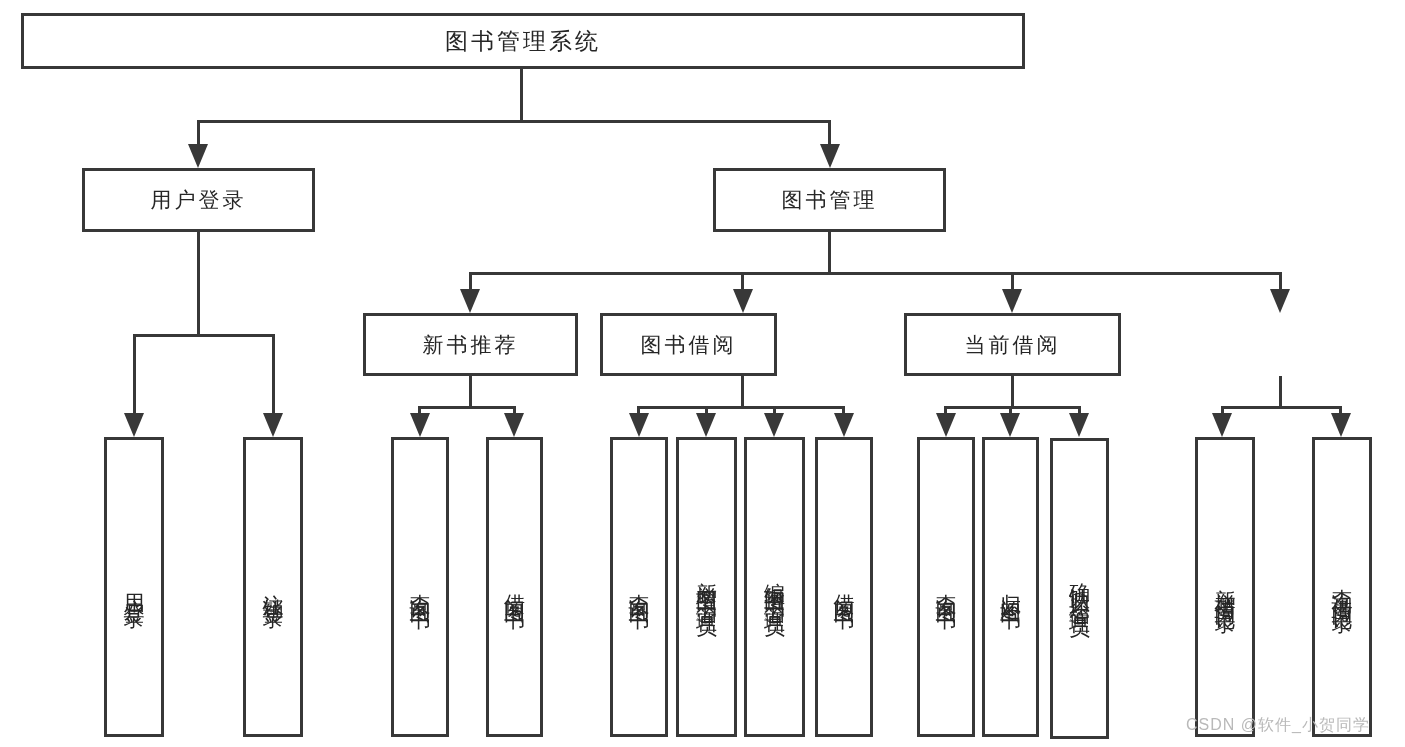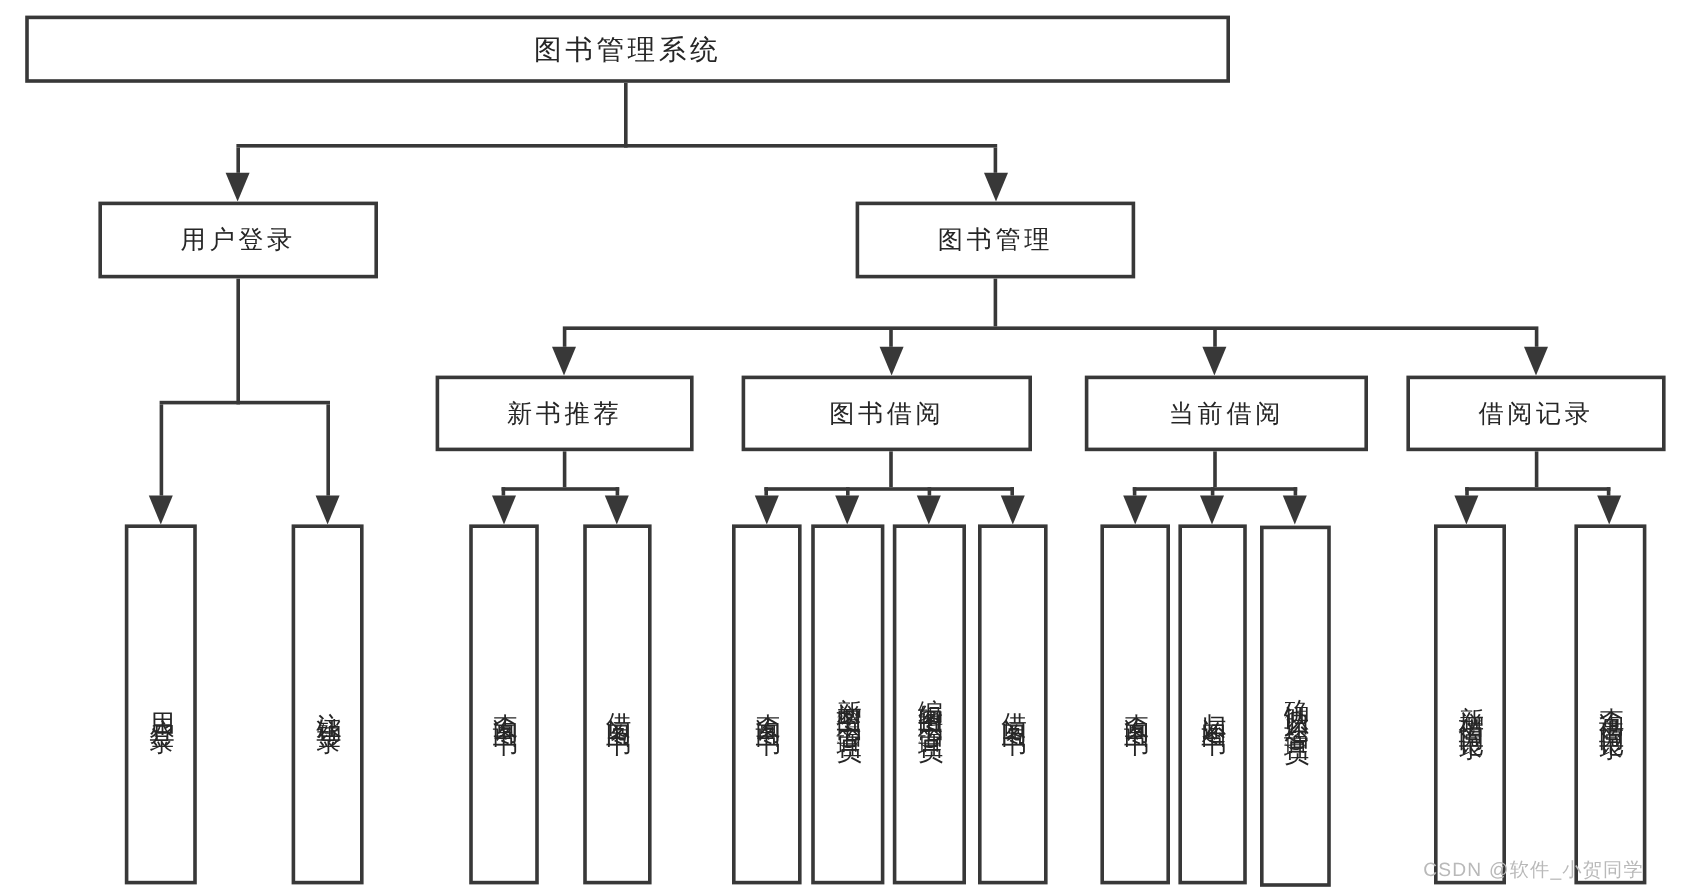--- a/index.html
+++ b/index.html
@@ -110,28 +110,25 @@
   <div class="node" style="left:82px;top:168px;width:233px;height:64px;">
     <span>用户登录</span>
   </div>
   <div class="node" style="left:363px;top:313px;width:215px;height:63px;">
     <span>新书推荐</span>
   </div>
 
   <div class="node" style="left:713px;top:168px;width:233px;height:64px;">
     <span>图书管理</span>
   </div>
-  <div class="node" style="left:618px;top:313px;width:242px;height:63px;font-family:Liberation Serif, serif;">
+  <div class="node" style="left:600px;top:313px;width:177px;height:63px;font-family:Liberation Serif, serif;">
     <span>图书借阅</span>
   </div>
-  <div class="node" style="left:904px;top:313px;width:236px;height:63px;">
+  <div class="node" style="left:904px;top:313px;width:217px;height:63px;">
     <span>当前借阅</span>
-  </div>
-  <div class="node" style="left:1172px;top:313px;width:216px;height:63px;">
-    <span>借阅记录</span>
   </div>
 
   <div class="col" style="left:104px;top:437px;width:60px;height:300px;">
     <span>用户登录</span>
   </div>
   <div class="col" style="left:243px;top:437px;width:60px;height:300px;">
     <span>注销登录</span>
   </div>
 
   <div class="col" style="left:391px;top:437px;width:58px;height:300px;">

